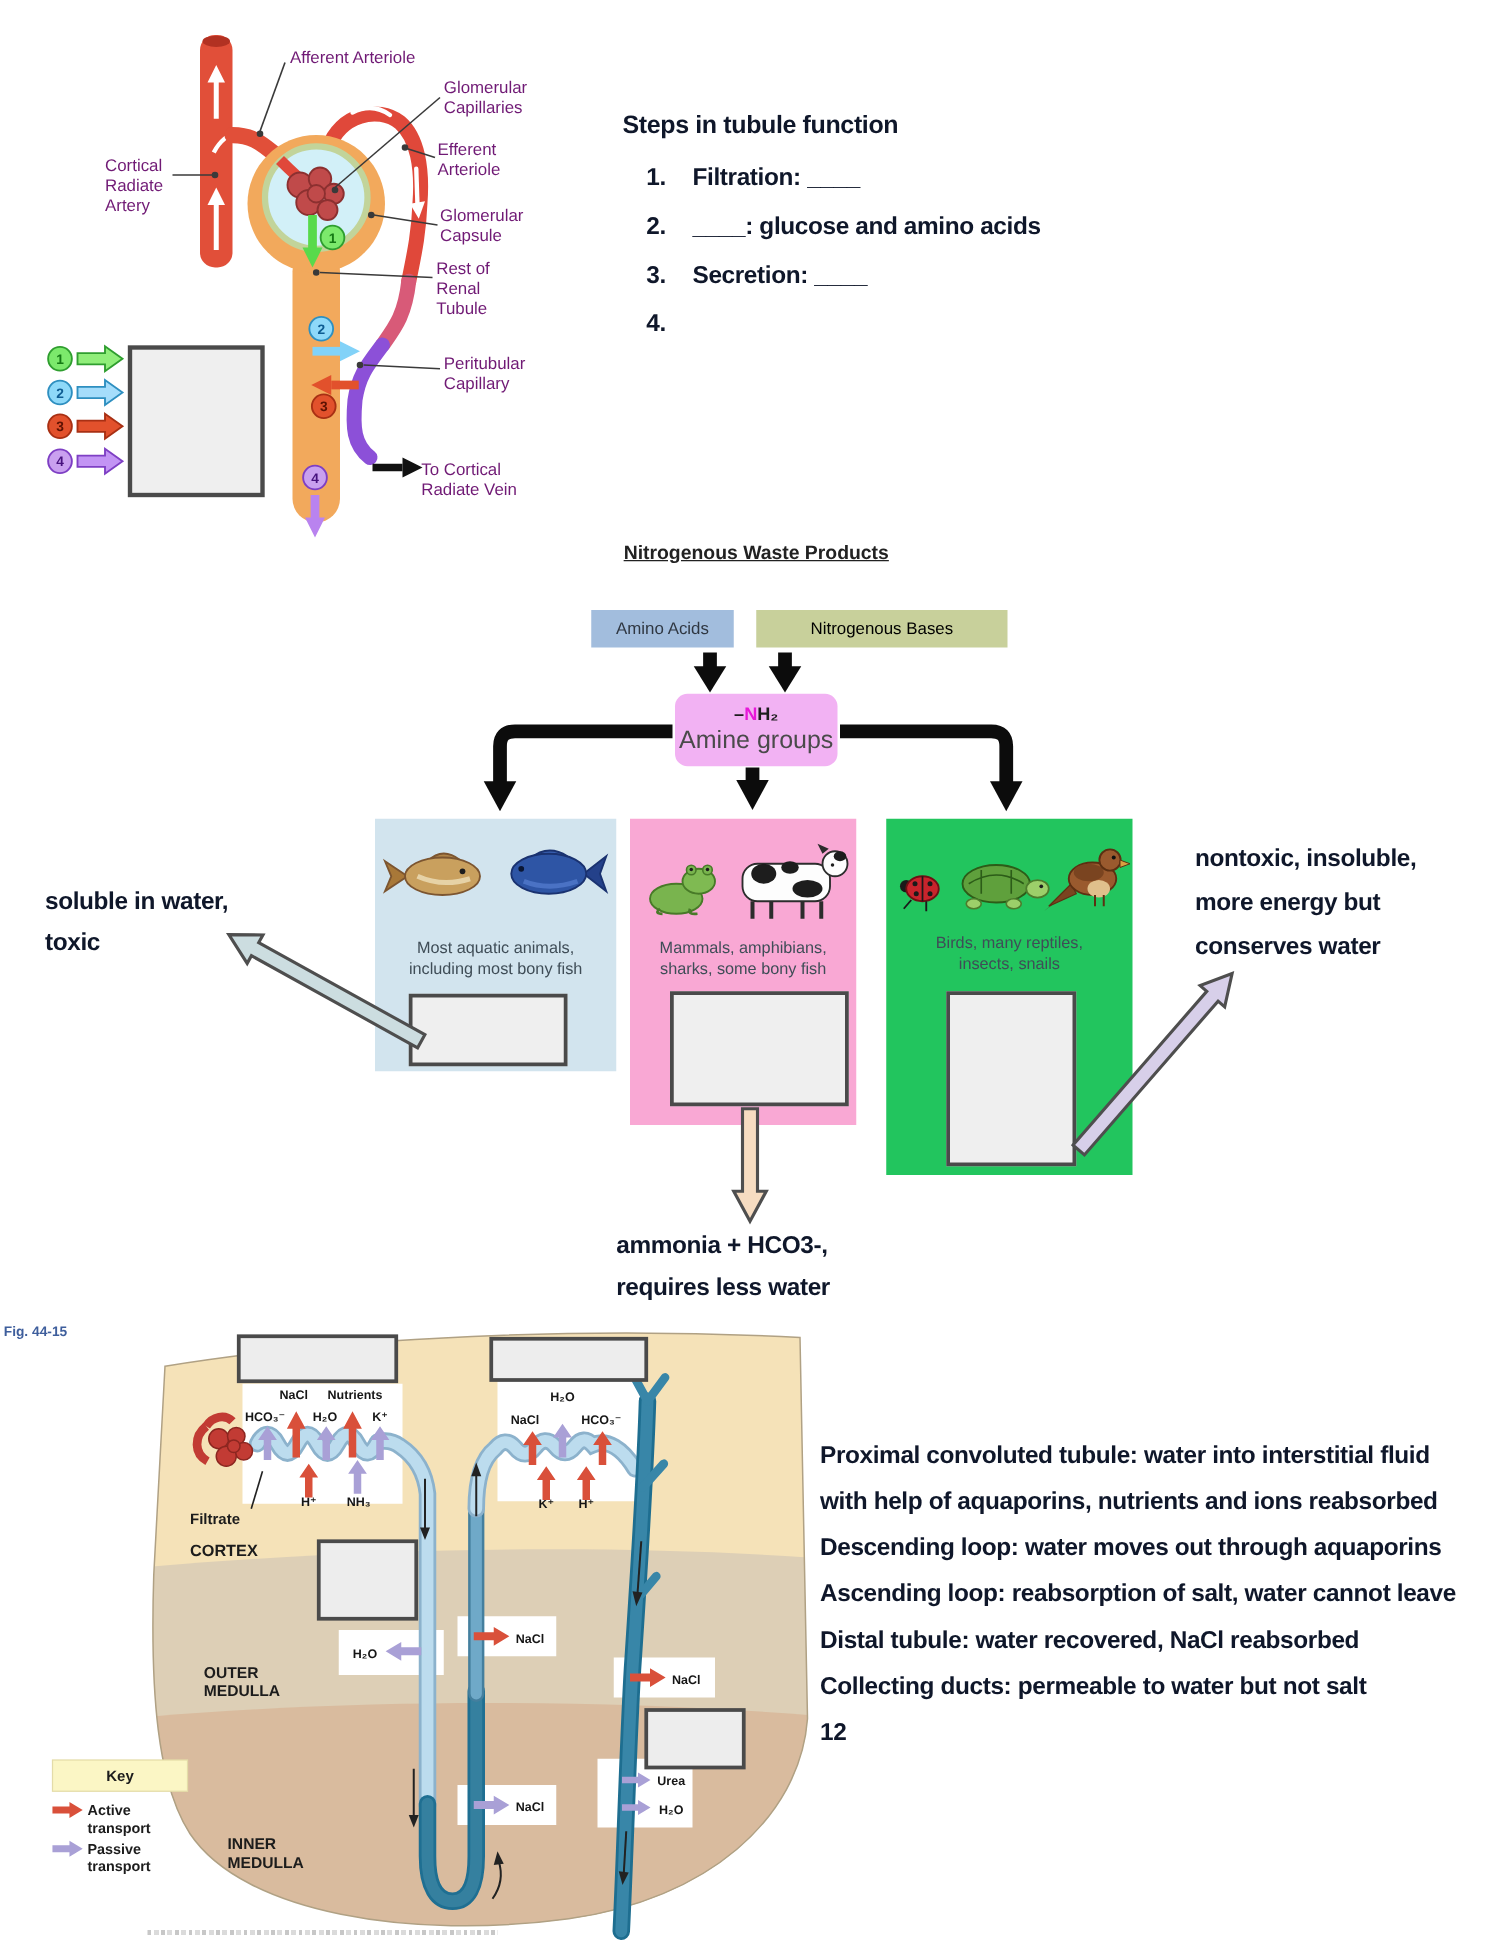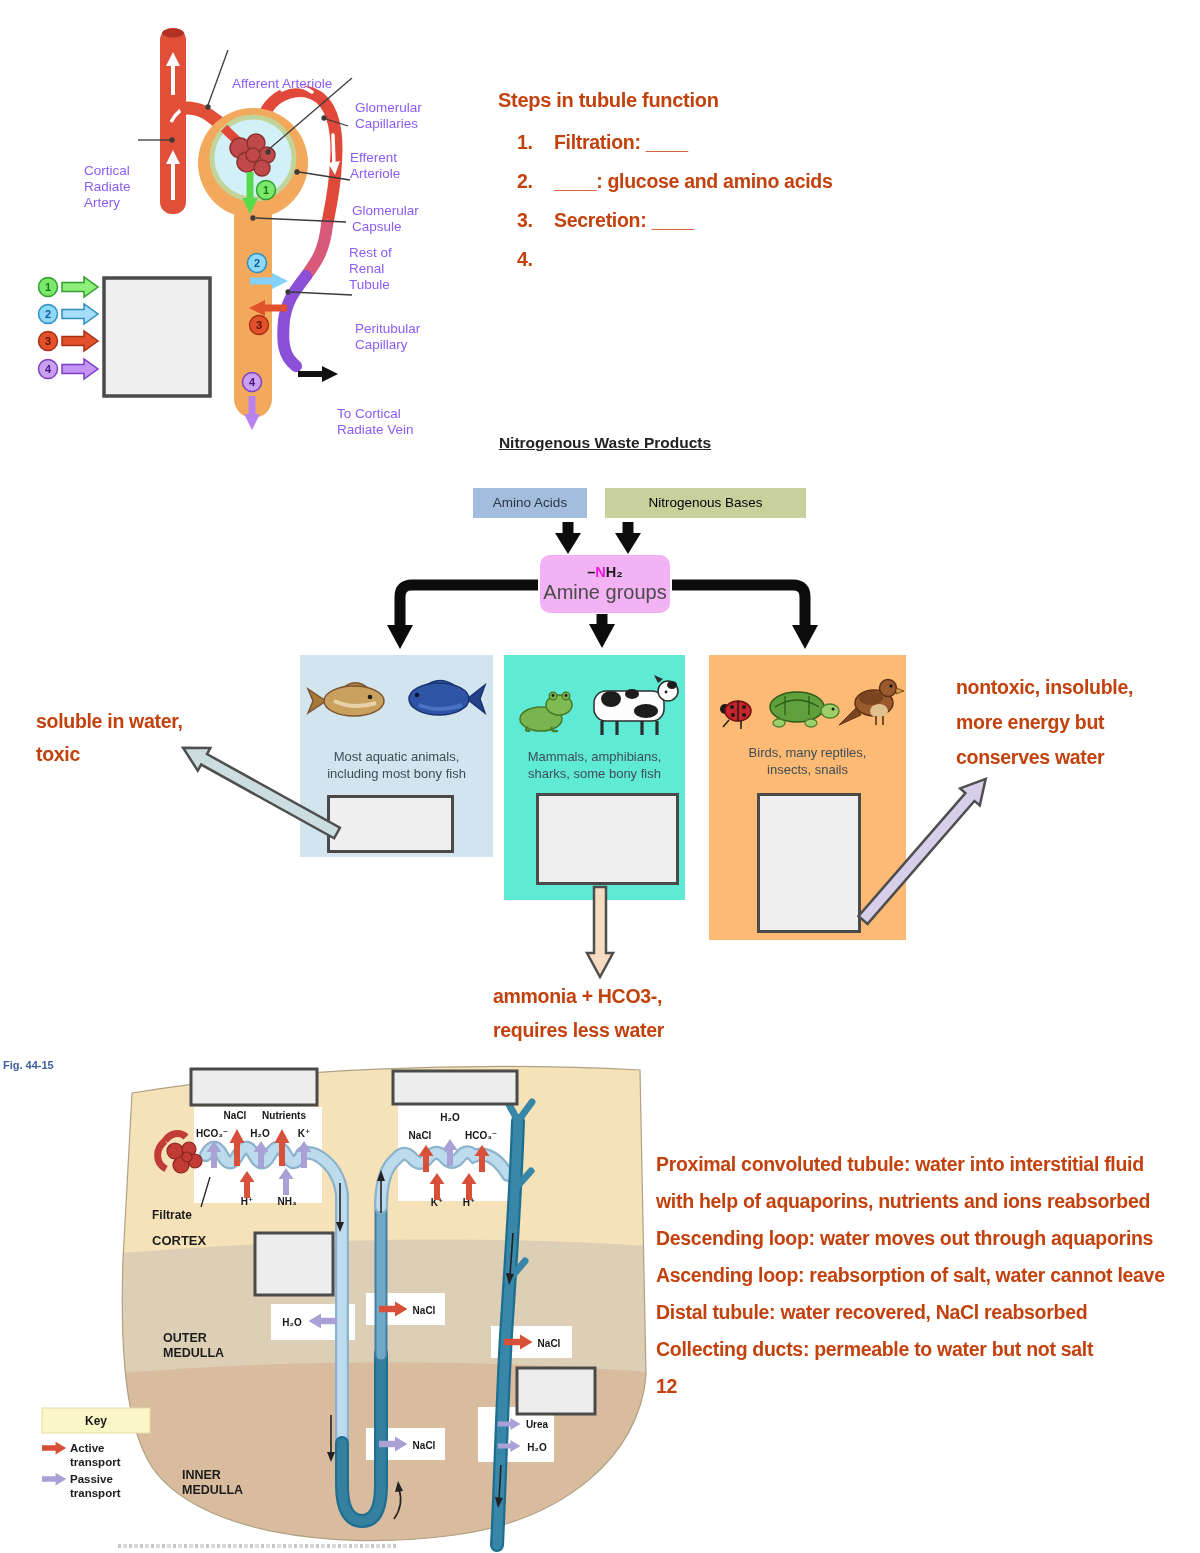--- a/index.html
+++ b/index.html
@@ -1,45 +1,45 @@
 <!DOCTYPE html>
 <html><head>
 <meta charset="utf-8">
 <style>
   html,body{margin:0;padding:0;background:#fff;}
   .page{position:relative;width:1200px;height:1553px;background:#ffffff;overflow:hidden;
         font-family:"Liberation Sans","DejaVu Sans",sans-serif;color:#111;}
   .abs{position:absolute;}
   .prel{white-space:pre-line;}
   
-  .hnote{font-weight:700;font-size:19.5px;color:#c2410c;letter-spacing:-0.3px;line-height:29px;}
-  
-  .nlabel{position:absolute;font-size:13.5px;font-weight:500;color:#8b5cf6;line-height:1.2;margin-top:38px;}
+  .hnote{font-weight:700;font-size:19.5px;color:#0f172a;letter-spacing:-0.3px;line-height:29px;}
+  
+  .nlabel{position:absolute;font-size:13.5px;font-weight:500;color:#701a75;line-height:1.2;}
   
   .steps{position:absolute;left:498px;top:86px;width:604px;}
   .steps-title{font-size:20px;margin-bottom:13px;}
   .step-row{display:flex;margin-bottom:10px;}
   .step-num{width:56px;padding-left:19px;box-sizing:border-box;flex:none;}
   .step-text{width:510px;}
   
   .waste-title{position:absolute;left:440px;top:434px;width:330px;text-align:center;
     font-size:15.5px;font-weight:700;color:#222;text-decoration:underline;}
   .src-box{position:absolute;height:30px;line-height:30px;text-align:center;
     font-size:13.5px;font-weight:500;color:#2f3742;}
   .src-amino{left:473px;top:488px;width:114px;background:#a2bddd;}
   .src-bases{left:605px;top:488px;width:201px;background:#c8d09b;color:#000000;}
   .amine{position:absolute;left:540px;top:555px;width:130px;height:58px;background:#f2b2f3;
     border-radius:10px;text-align:center;}
   .amine-formula{font-size:14.5px;font-weight:700;color:#1c1c1c;margin-top:9px;}
   .amine-formula .n{color:#e718d8;}
   .amine-label{font-size:20px;color:#4a4a4a;margin-top:1px;}
   .grp{position:absolute;text-align:center;}
   .grp-blue{left:300px;top:655px;width:193px;height:202px;background:#d2e4ee;}
-  .grp-orange{left:504px;top:655px;width:181px;height:245px;background:#5eead4;}
-  .grp-purple{left:709px;top:655px;width:197px;height:285px;background:#fdba74;}
+  .grp-orange{left:504px;top:655px;width:181px;height:245px;background:#f9a8d4;}
+  .grp-purple{left:709px;top:655px;width:197px;height:285px;background:#22c55e;}
   .gcap{font-size:13px;line-height:16.5px;color:#3f4d57;font-weight:500;margin-top:2px;}
   .ansbox{position:absolute;background:#efefef;border:3px solid #4a4a4a;box-sizing:border-box;}
   .ans-blue{left:27px;top:140px;width:127px;height:58px;}
   .ans-orange{left:32px;top:138px;width:143px;height:92px;}
   .ans-purple{left:48px;top:138px;width:104px;height:140px;}
   .ann{position:absolute;}
   .ann-left{left:36px;top:705px;line-height:33px;}
   .ann-right{left:956px;top:670px;line-height:35px;}
   .ann-bottom{left:469px;top:979px;line-height:34px;margin-left:24px;}
   .waste-arrows{position:absolute;left:0;top:425px;z-index:6;pointer-events:none;}

